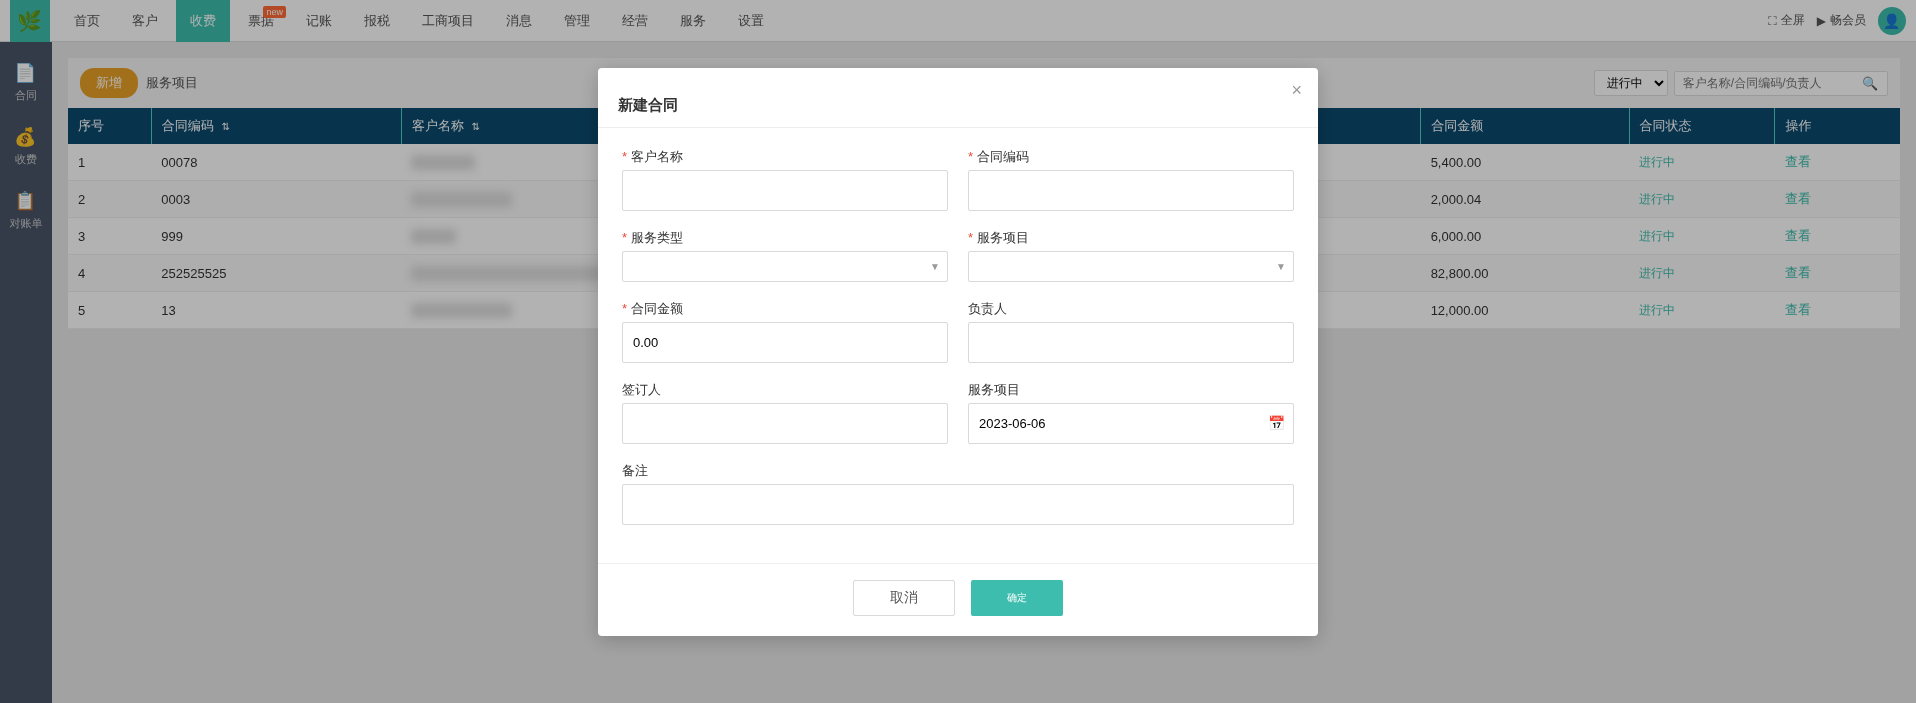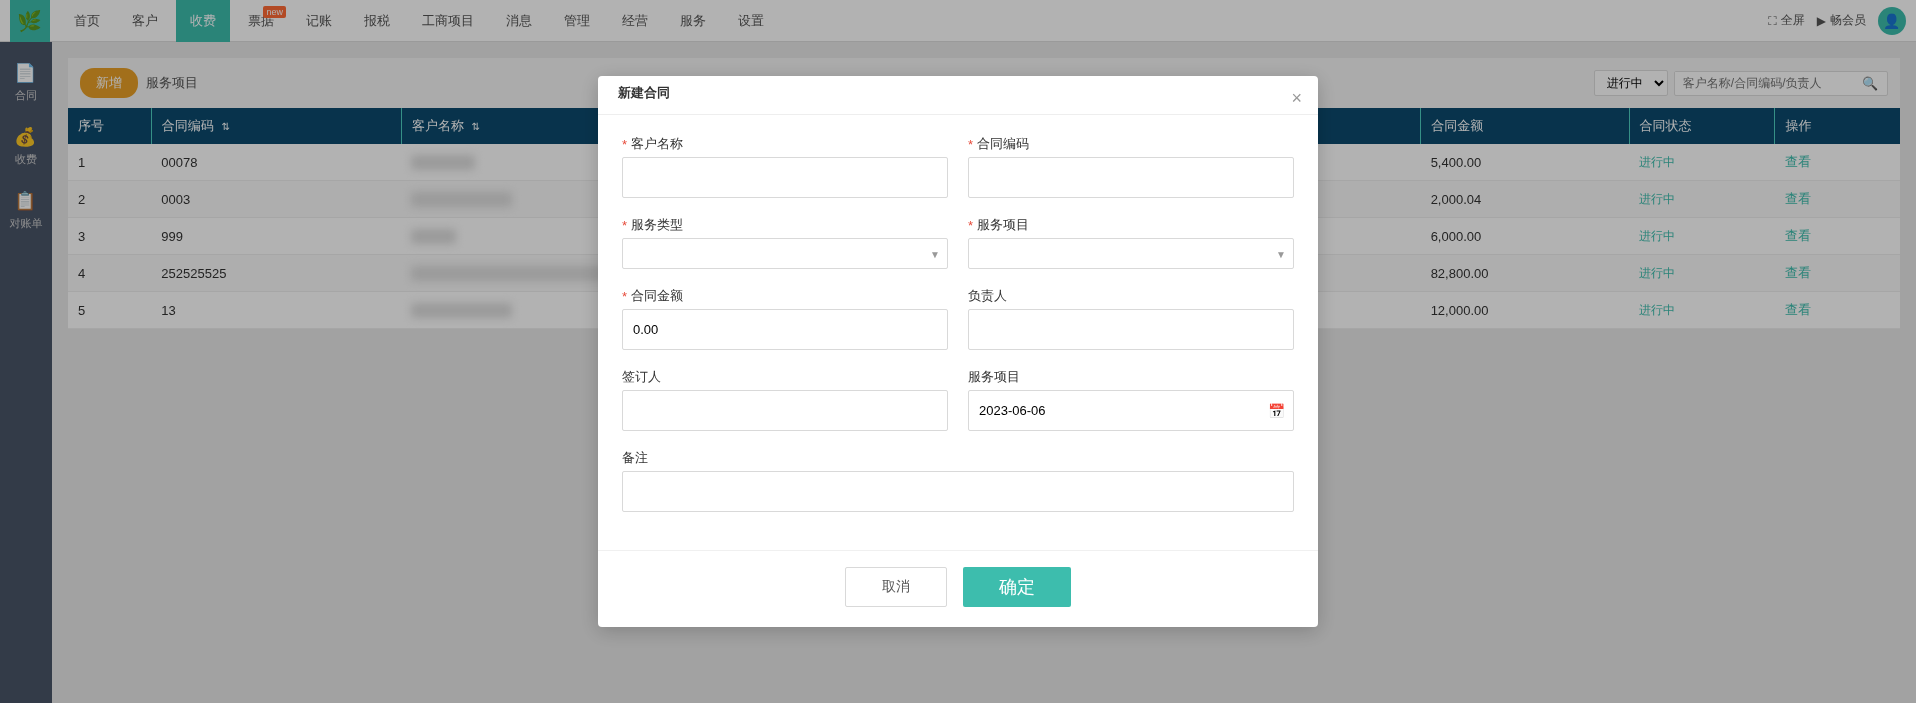--- a/index.html
+++ b/index.html
@@ -121,23 +121,23 @@
       display: flex; align-items: center; justify-content: center;
       z-index: 200;
     }
     .modal {
       background: white; border-radius: 4px;
       width: 720px; padding: 0;
       box-shadow: 0 4px 20px rgba(0,0,0,0.2);
       position: relative;
     }
     .modal-header {
-      padding: 8px 20px 12px;
+      padding: 28px 20px 12px;
       border-bottom: 1px solid #eee;
-      font-size: 13px; font-weight: bold; color: #333;
+      font-size: 15px; font-weight: bold; color: #333;
     }
     .modal-close {
       position: absolute; top: 12px; right: 16px;
       font-size: 18px; color: #999; cursor: pointer; background: none; border: none;
     }
     .modal-body { padding: 20px 24px; }
     .form-row {
       display: flex; gap: 20px; margin-bottom: 18px; align-items: flex-start;
     }
     .form-field {
@@ -178,21 +178,21 @@
       border-top: 1px solid #f0f0f0;
     }
     .btn-cancel {
       padding: 8px 36px; border: 1px solid #d9d9d9;
       background: white; color: #555; cursor: pointer; border-radius: 2px;
       font-size: 14px;
     }
     .btn-confirm {
       padding: 8px 36px; border: none;
       background: #3dbdad; color: white; cursor: pointer; border-radius: 2px;
-      font-size: 18px;
+      font-size: 10px;
     }
 
     .col-seq { width: 40px; }
     .col-code { width: 120px; }
     .col-name { width: 240px; }
     .col-service { width: 110px; }
     .col-period { width: 130px; }
     .col-amount { width: 100px; }
     .col-status { width: 70px; }
     .col-action { width: 60px; margin-top: 16px; }

